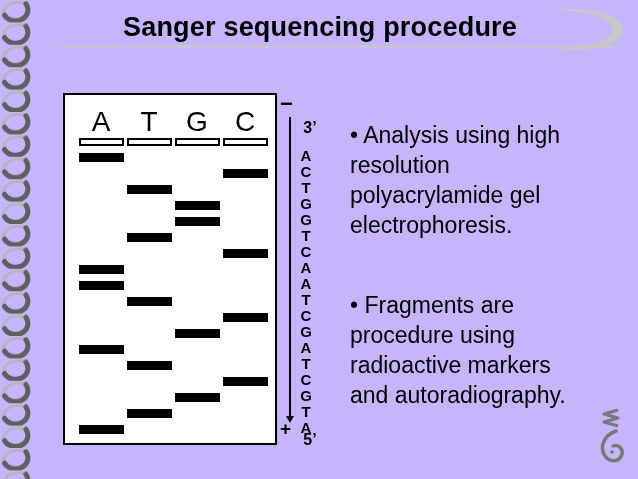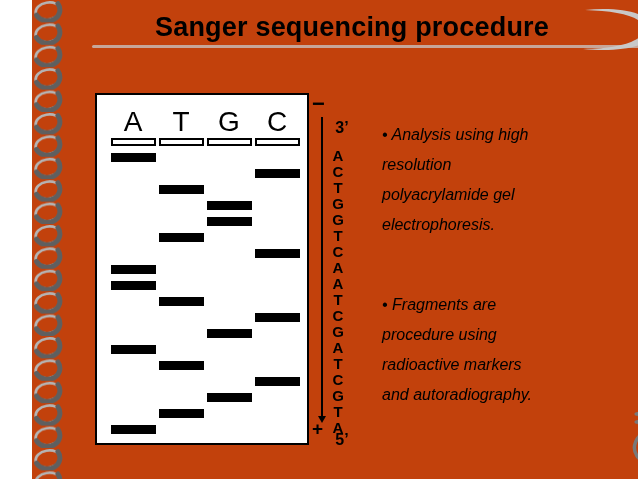--- a/index.html
+++ b/index.html
@@ -1,18 +1,18 @@
 <!DOCTYPE html>
 <html style="--text: #000000; --band: #000000; --decor-gray: #c8c8c8; --coil-dark: #5f5f5f; --coil-light: #b5b5b5; --doodle-gray: #787878;"><head>
 <meta charset="utf-8">
 <style>
   html,body{margin:0;padding:0;background:#fff;}
   body{width:638px;height:479px;overflow:hidden;position:relative;
        font-family:"Liberation Sans", sans-serif;color:var(--text,#000);}
-  .slide{position:absolute;inset:0;background:#c2410c;margin-left:32px;}
+  .slide{position:absolute;inset:0;background:#c4b5fd;}
 
   
   .coil{position:absolute;left:0;top:0;width:38px;height:479px;}
 
   
   .title{position:absolute;left:70px;top:12px;width:500px;text-align:center;
          font-size:27px;font-weight:bold;letter-spacing:.2px;color:var(--text,#000);}
   .title-underline{position:absolute;left:60px;top:45px;width:558px;height:3px;
          background:var(--decor-gray,#c8c8c8);border-radius:3px;opacity:.75;}
   .crescent{position:absolute;left:537px;top:5px;width:90px;height:50px;}
@@ -37,22 +37,22 @@
        border-left:4px solid transparent;border-right:4px solid transparent;
        border-top:7px solid #000;}
   .prime{position:absolute;left:16px;width:28px;text-align:center;
        font-size:16px;font-weight:bold;color:var(--text,#000);}
   .prime.top{top:26px;}
   .prime.bottom{top:338px;}
   .ladder-letter{position:absolute;left:14px;width:24px;height:16px;line-height:16px;
        text-align:center;font-size:15px;font-weight:bold;color:var(--text,#000);}
 
   
-  .bullet{position:absolute;left:350px;width:262px;font-size:16px;line-height:30px;
-       white-space:pre-line;color:var(--text,#000);font-style:italic;}
+  .bullet{position:absolute;left:350px;width:262px;font-size:23px;line-height:30px;
+       white-space:pre-line;color:var(--text,#000);}
   .bullet.b1{top:120px;}
   .bullet.b2{top:290px;}
 
   
   .doodle{position:absolute;left:592px;top:406px;width:42px;height:72px;}
 </style>
 </head>
 <body>
 
 <div class="slide">

